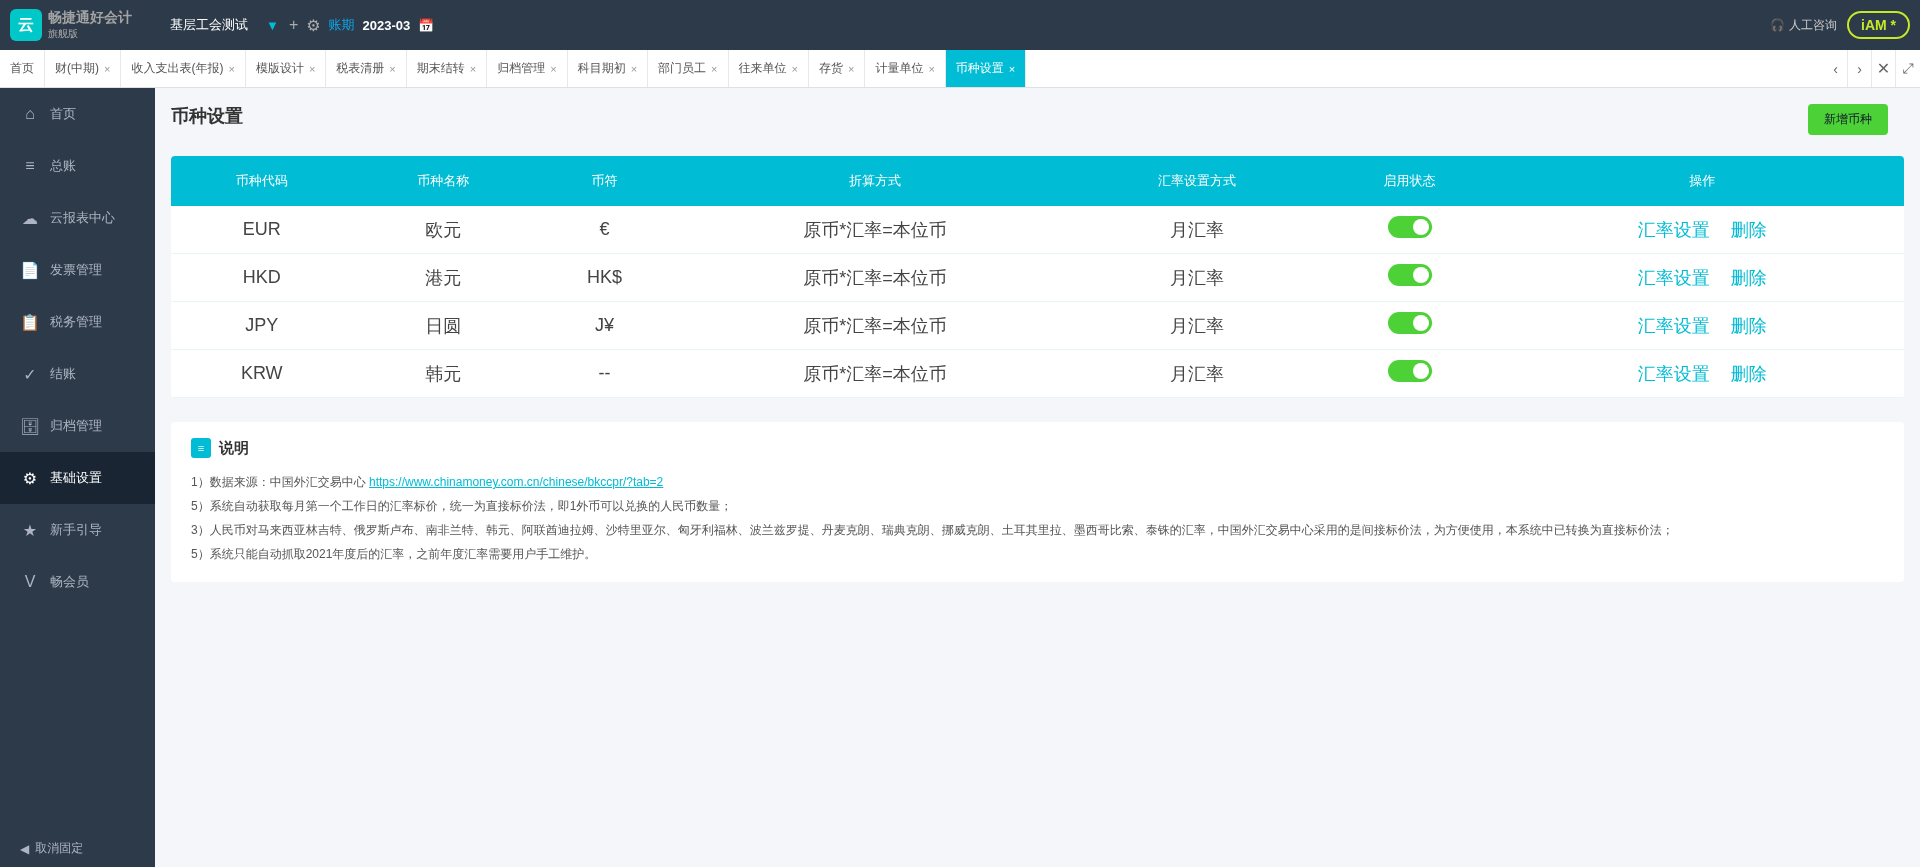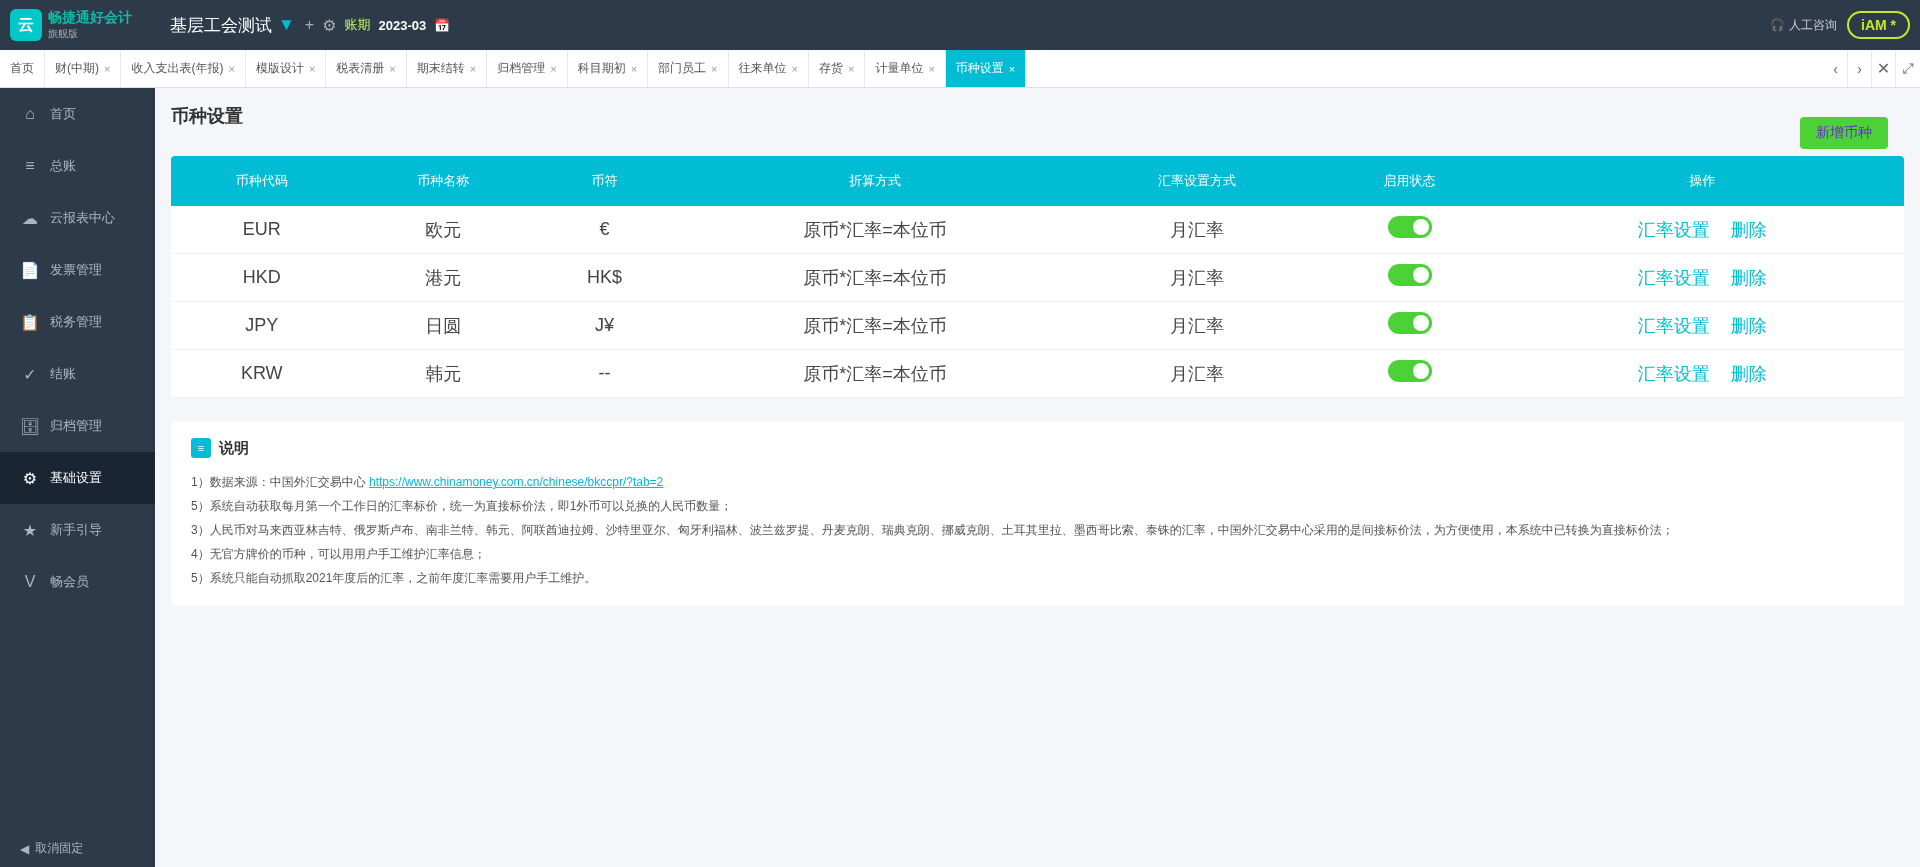--- a/index.html
+++ b/index.html
@@ -22,26 +22,26 @@
       width: 150px;
     }
     .logo-icon {
       width: 32px;
       height: 32px;
       background: #00c8c8;
       border-radius: 6px;
       display: flex; align-items: center; justify-content: center;
       color: white; font-size: 16px; font-weight: bold;
     }
-    .logo-text { color: #14b8a6; font-size: 14px; font-weight: bold; }
+    .logo-text { color: #a3a3a3; font-size: 14px; font-weight: bold; }
     .logo-sub { color: #aaa; font-size: 10px; }
 
     .company-area {
-      display: flex; align-items: center; gap: 6px;
-      color: white; font-size: 17px;
+      display: flex; align-items: center; gap: 18px;
+      color: white; font-size: 13px;
     }
     .header-actions { display: flex; align-items: center; gap: 8px; color: #ccc; font-size: 13px; }
 
     .header-right {
       margin-left: auto;
       display: flex; align-items: center; gap: 10px;
     }
     .help-btn {
       color: #ccc; font-size: 12px; display: flex; align-items: center; gap: 4px;
     }
@@ -159,27 +159,27 @@
     .page-title {
       font-size: 18px;
       font-weight: bold;
       color: #333;
       margin-bottom: 14px;
     }
 
     .new-currency-btn {
       position: absolute;
       right: 16px;
-      top: 13px;
+      top: 0;
       background: #4cd137;
-      color: #6d28d9;
+      color: #0f172a;
       border: none;
       padding: 7px 16px;
       border-radius: 4px;
-      font-size: 14px;
+      font-size: 12px;
       cursor: pointer;
     }
 
     .title-row {
       position: relative;
       display: flex; align-items: center;
       margin-bottom: 14px;
     }
 
     
@@ -284,21 +284,21 @@
   </div>
 
   <div class="company-area">
     <span>基层工会测试</span>
     <span style="color:#00bcd4">▼</span>
   </div>
 
   <div class="header-actions">
     <span style="color:#aaa;font-size:16px;cursor:pointer;">+</span>
     <span style="color:#aaa;font-size:16px;cursor:pointer;">⚙</span>
-    <span style="color:#bef264">账期</span>
+    <span style="color:#0ea5e9">账期</span>
     <span style="color:white;font-weight:bold;">2023-03</span>
     <span style="color:#00bcd4;cursor:pointer;">📅</span>
   </div>
 
   <div class="header-right">
     <div class="help-btn">
       <span>🎧</span>
       <span>人工咨询</span>
     </div>
     <button class="iAM-btn">iAM *</button>
@@ -488,19 +488,18 @@
 
     <div class="notes-section">
       <div class="notes-title">
         <div class="notes-icon">≡</div>
         <span>说明</span>
       </div>
       <ul class="notes-list" id="notes-list">
           <li>1）数据来源：中国外汇交易中心 <a class="notes-link" href="#">https://www.chinamoney.com.cn/chinese/bkccpr/?tab=2</a></li>
           <li>5）系统自动获取每月第一个工作日的汇率标价，统一为直接标价法，即1外币可以兑换的人民币数量；</li>
           <li>3）人民币对马来西亚林吉特、俄罗斯卢布、南非兰特、韩元、阿联酋迪拉姆、沙特里亚尔、匈牙利福林、波兰兹罗提、丹麦克朗、瑞典克朗、挪威克朗、土耳其里拉、墨西哥比索、泰铢的汇率，中国外汇交易中心采用的是间接标价法，为方便使用，本系统中已转换为直接标价法；</li>
-          <li>4）无官方牌价的币种，可以用用户手工维护汇率信息；</li>
           <li>5）系统只能自动抓取2021年度后的汇率，之前年度汇率需要用户手工维护。</li>
         </ul>
     </div>
   </div>
 
 </div>
 
 </body></html>

